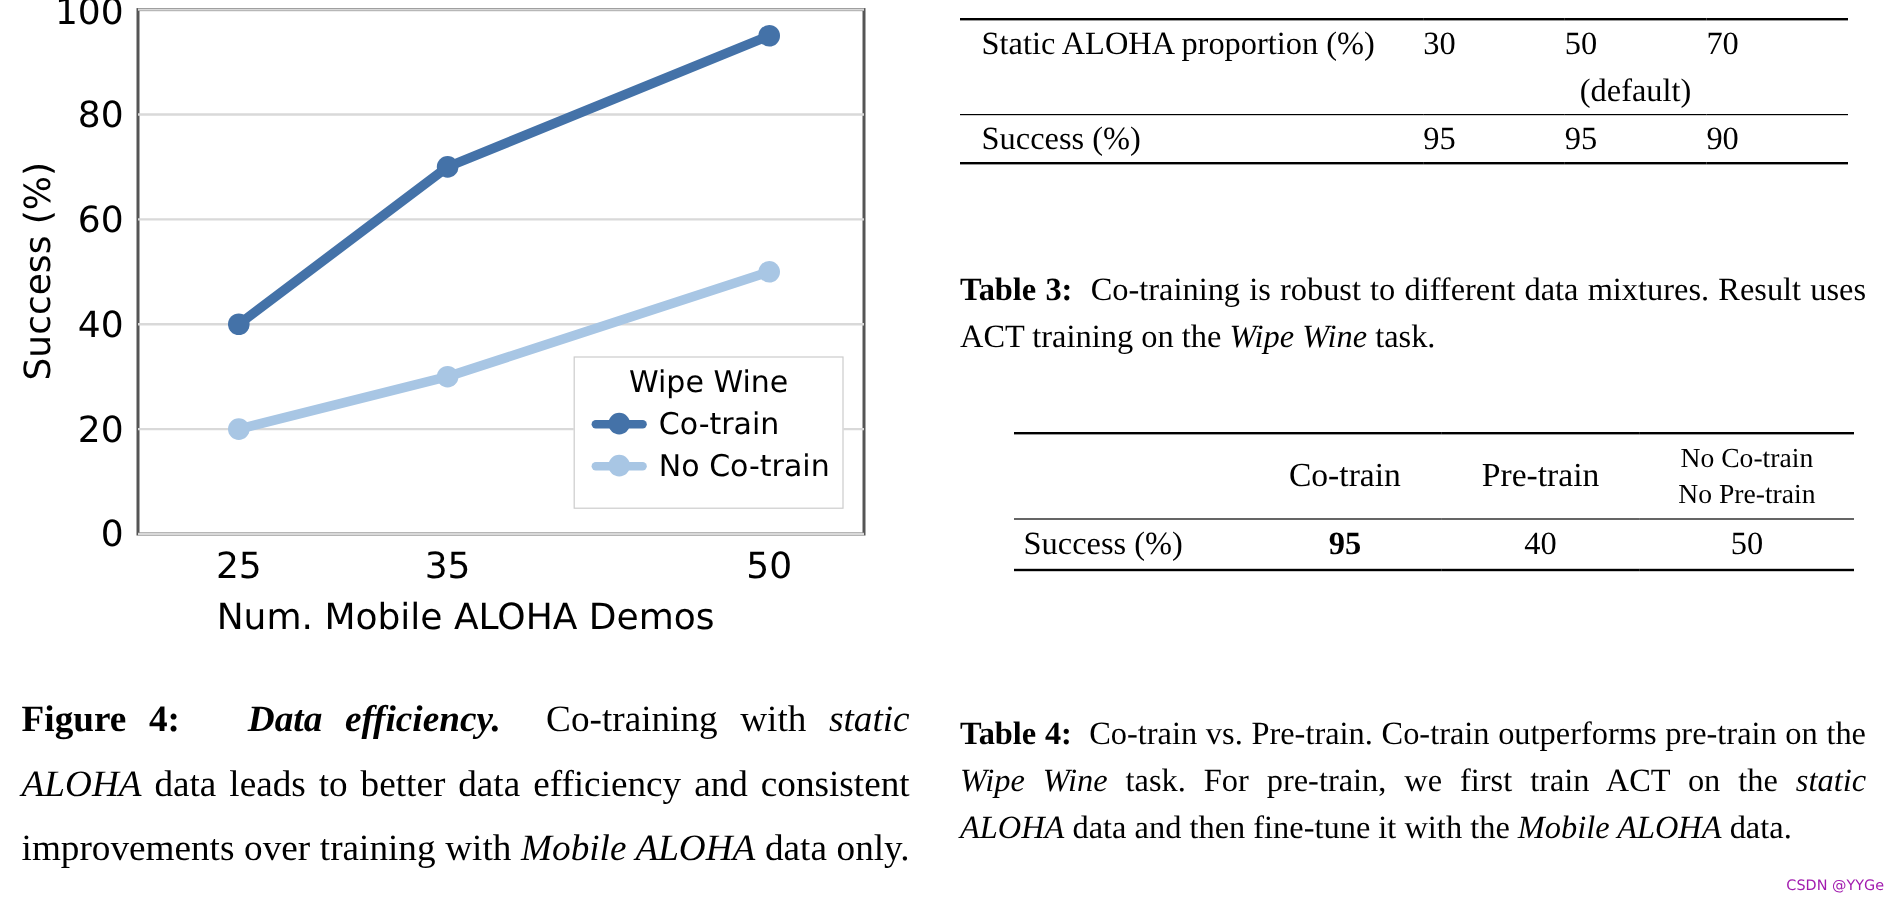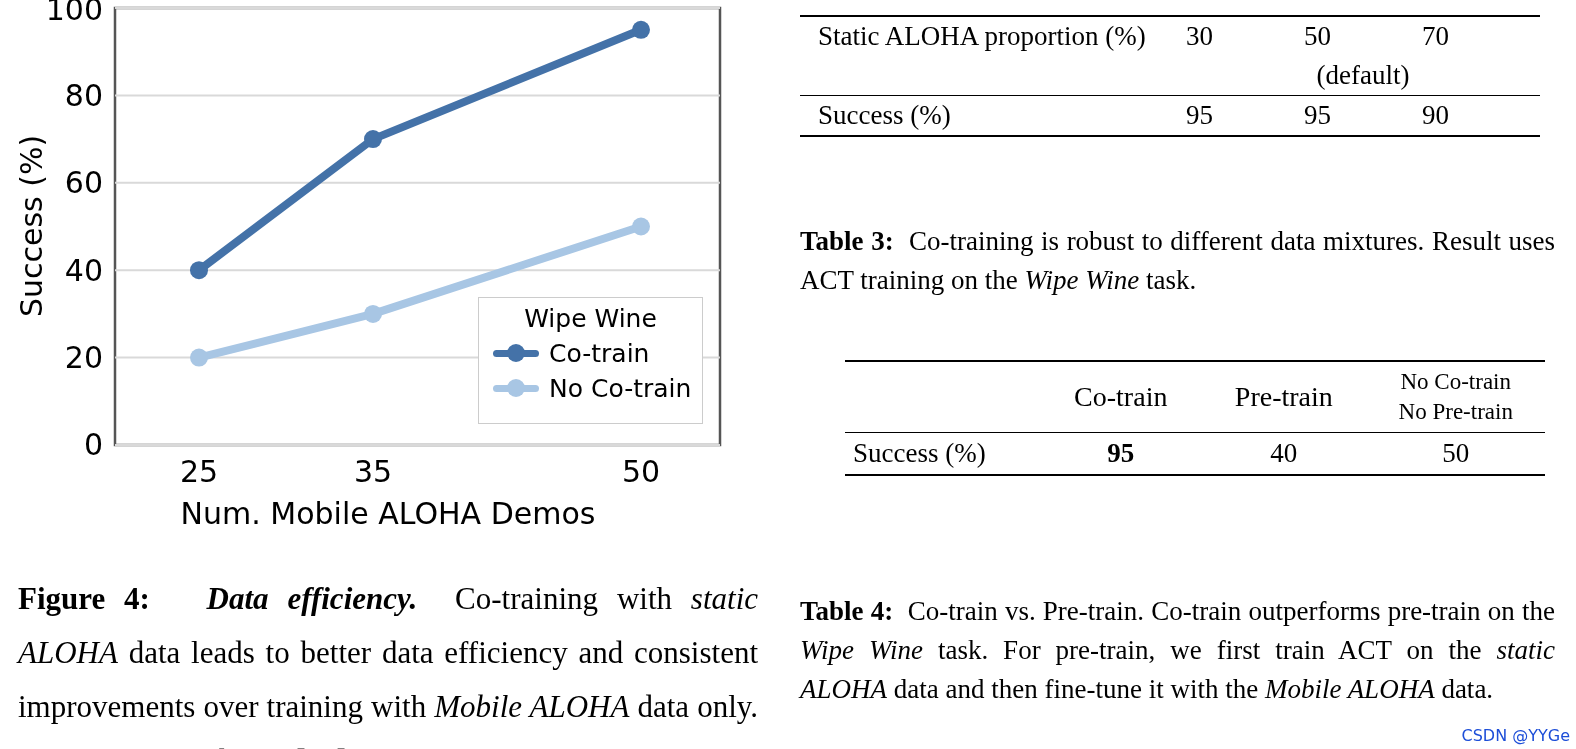--- a/index.html
+++ b/index.html
@@ -169,22 +169,22 @@
     font-size: 27px;
     line-height: 39px;
     text-align: justify;
   }
 
   .watermark {
     position: absolute;
     right: 6px;
     bottom: 4px;
     font-family: "DejaVu Sans", sans-serif;
-    font-size: 16px;
-    color: #1d4ed8;
+    font-size: 12px;
+    color: #a21caf;
   }
 </style>
 </head>
 <body>
 
 <div class="page">
 
   <div class="left-col">
 
     <div class="chart-wrap">

